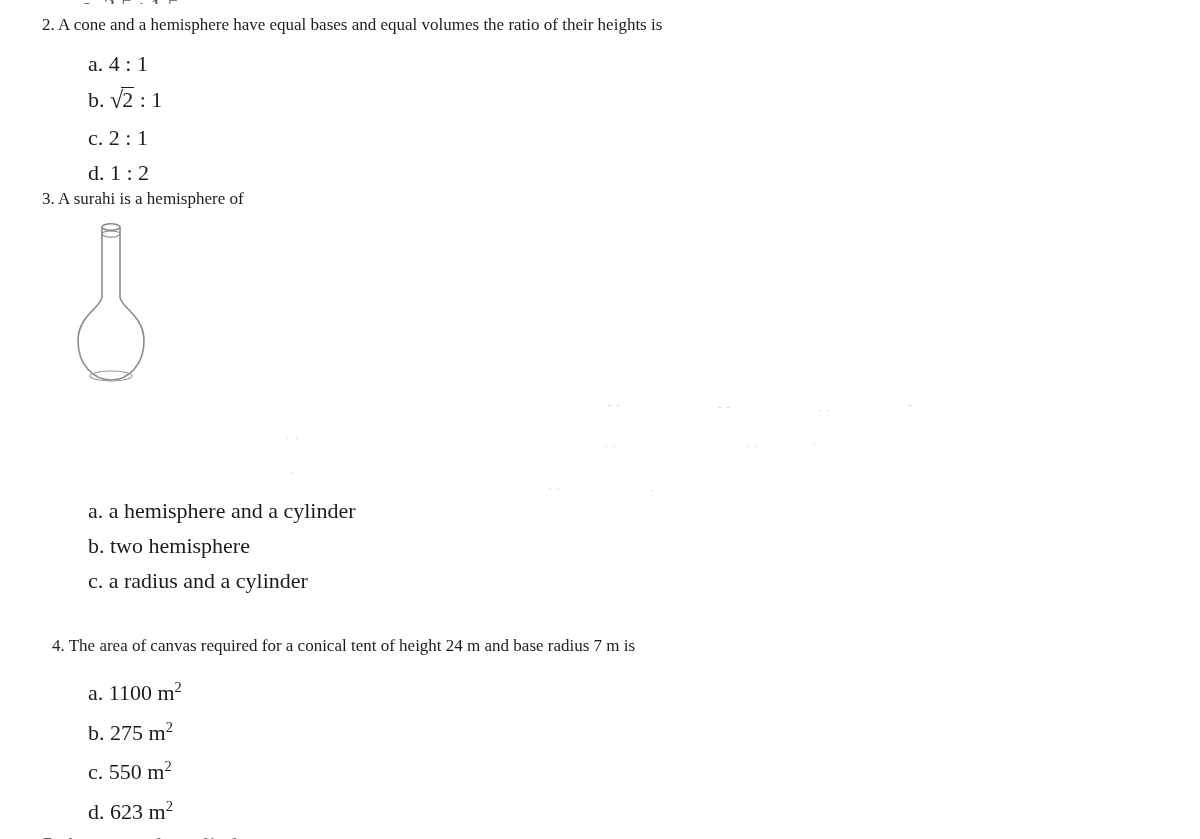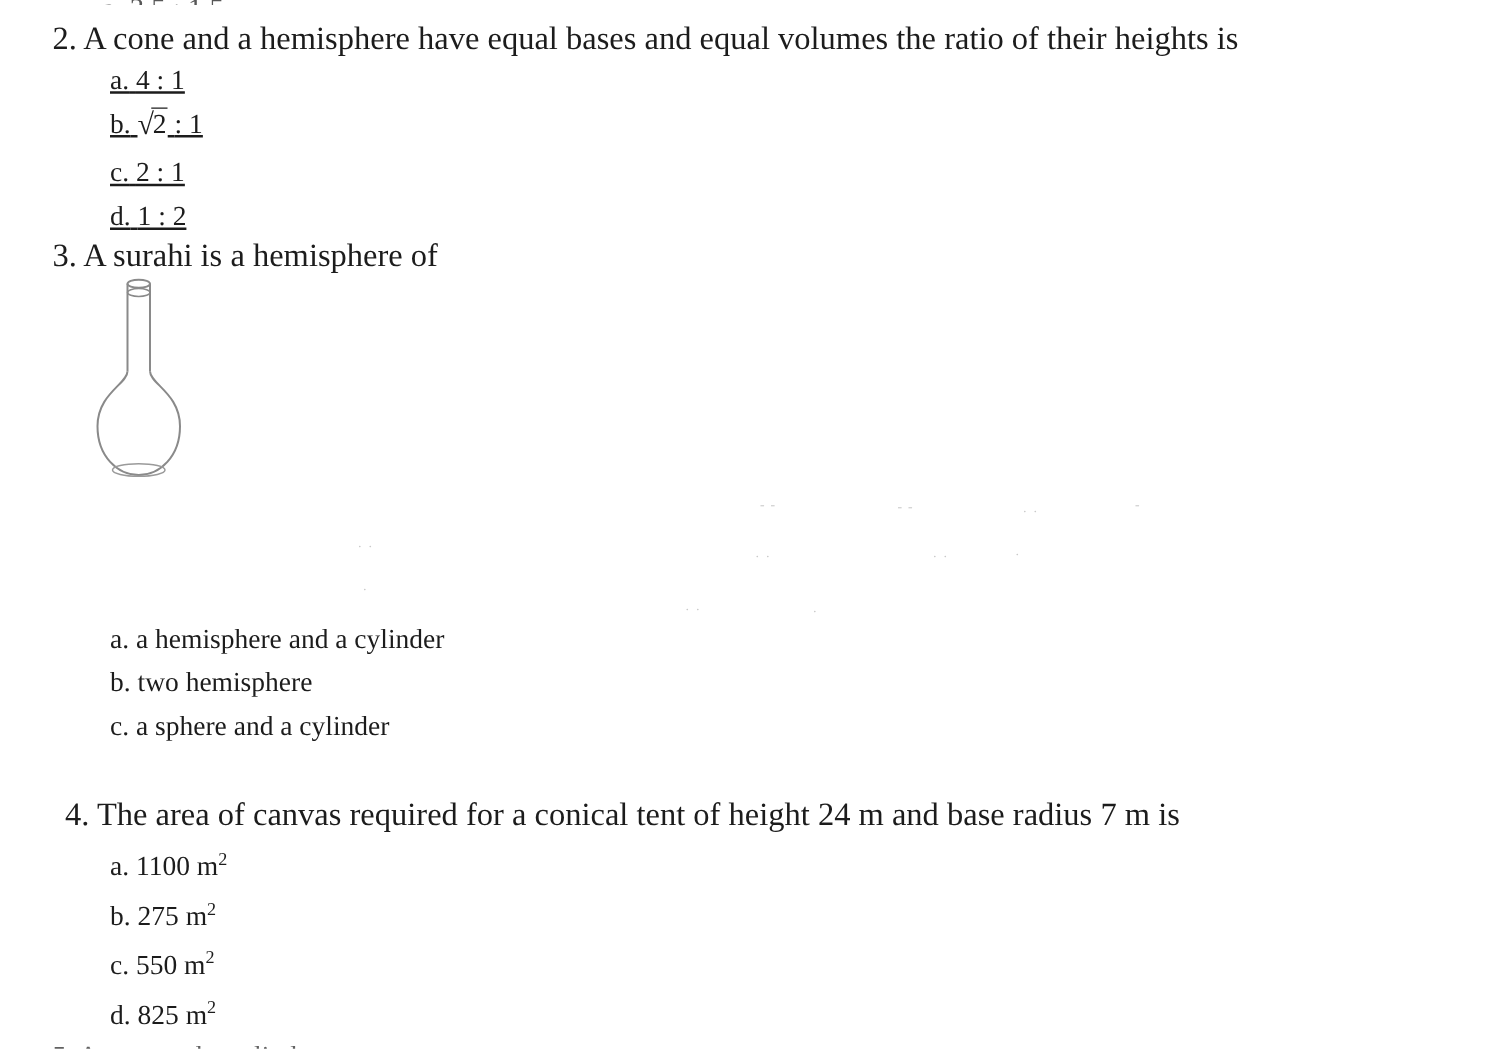--- a/index.html
+++ b/index.html
@@ -26,21 +26,21 @@
     left: 82px;
     top: -6px;
     width: 300px;
     height: 10px;
     overflow: hidden;
     color: #3a3a3a;
     font-size: 23px;
     opacity: 0.85;
   }
   .question {
-    font-size: 26px;
+    font-size: 17px;
     line-height: 1.28;
     color: #1c1c1c;
     white-space: nowrap;
   }
   .q-num {
     display: inline-block;
   }
   .options {
     list-style: none;
     margin: 0;
@@ -56,21 +56,21 @@
   #q2 {
     position: absolute;
     left: 42px;
     top: 14px;
   }
   #q2-options {
     position: absolute;
     left: 88px;
     top: 46px;
   }
-  #q2-options .option { line-height: 1.6; text-decoration: underline; }
+  #q2-options .option { line-height: 1.6; }
   .radical {
     display: inline-block;
     position: relative;
     font-size: 22px;
   }
   .radical .sign {
     font-size: 24px;
     display: inline-block;
     vertical-align: -1px;
   }
@@ -206,21 +206,21 @@
     <li class="option">
       <span>a.</span>
       <span>a hemisphere and a cylinder</span>
     </li>
     <li class="option">
       <span>b.</span>
       <span>two hemisphere</span>
     </li>
     <li class="option">
       <span>c.</span>
-      <span>a sphere and a cylinder</span>
+      <span>a radius and a cylinder</span>
     </li>
   </ul>
 
   <div class="question" id="q4">
     <span class="q-num">4.</span>
     <span>The area of canvas required for a conical tent of height 24 m and base radius 7 m is</span>
   </div>
   <ul class="options" id="q4-options">
     <li class="option">
       <span>a.</span>
@@ -229,19 +229,19 @@
     <li class="option">
       <span>b.</span>
       <span>275 m</span><sup>2</sup>
     </li>
     <li class="option">
       <span>c.</span>
       <span>550 m</span><sup>2</sup>
     </li>
     <li class="option">
       <span>d.</span>
-      <span>825 m</span><sup>2</sup>
+      <span>623 m</span><sup>2</sup>
     </li>
   </ul>
 
   <div class="clipped-bottom">5. A cone and a cylinder</div>
 
 </div>
 
 </body></html>

